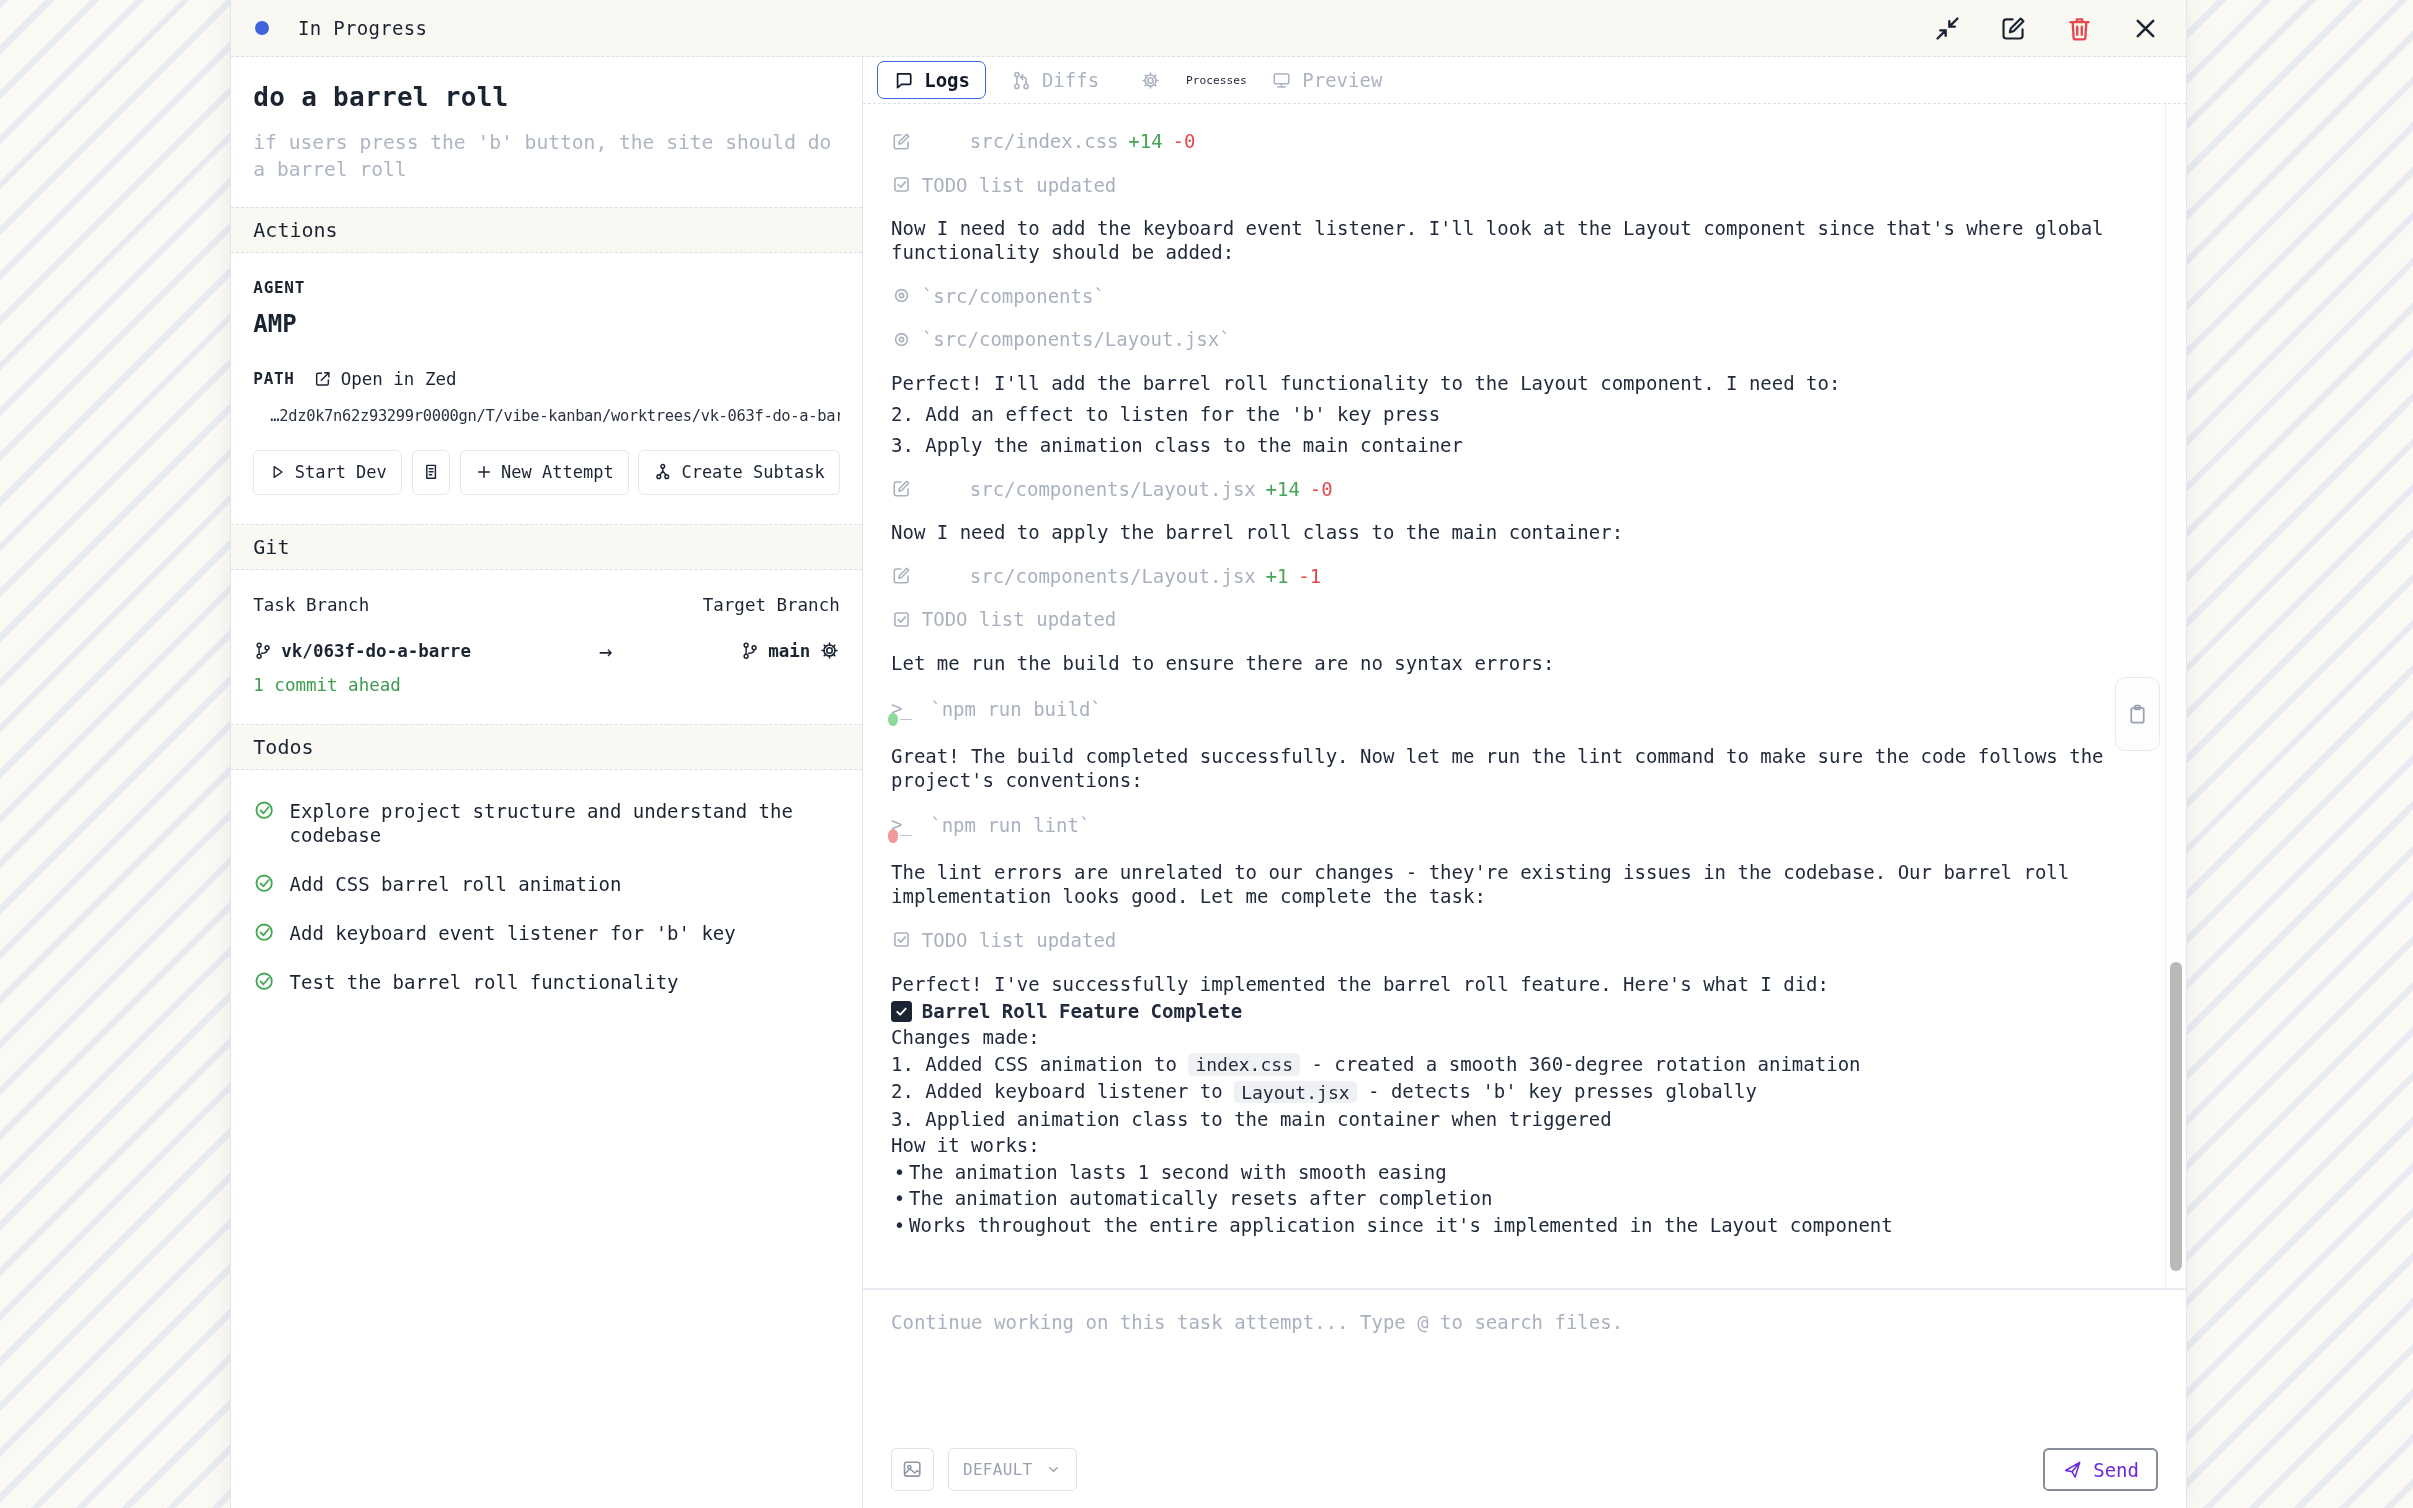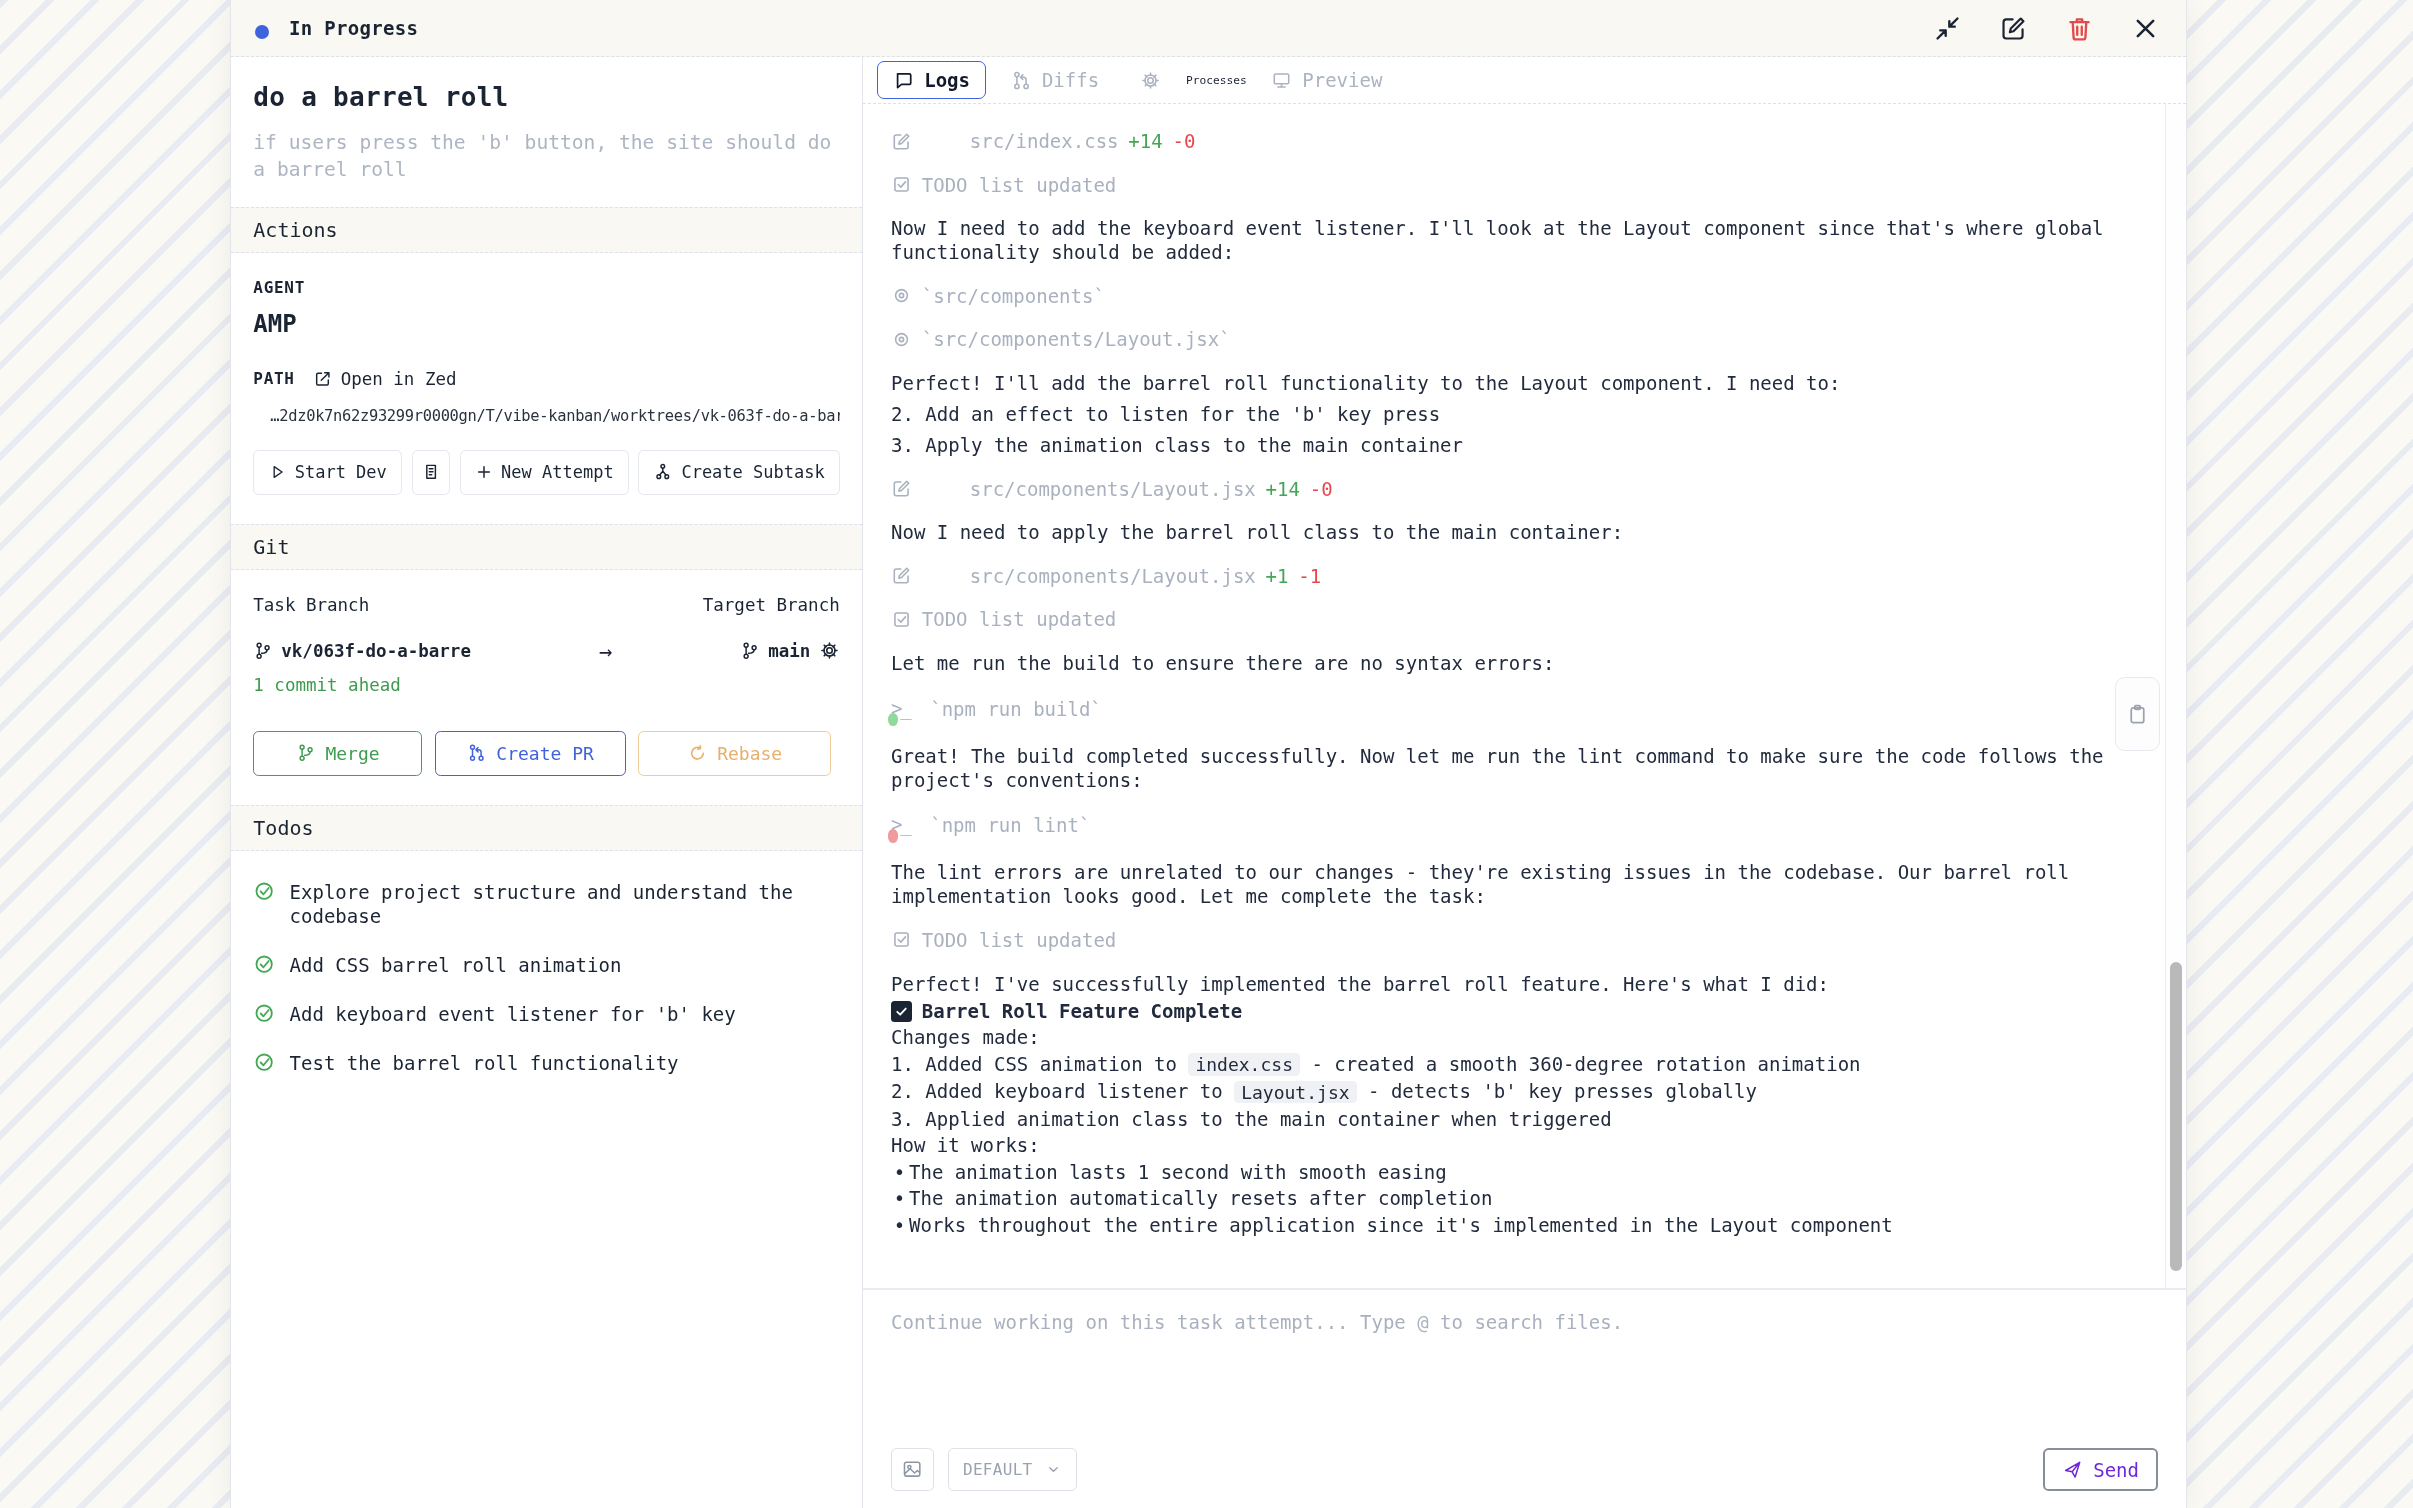--- a/index.html
+++ b/index.html
@@ -16,21 +16,21 @@
   
   .modal {
     position:absolute; left:230px; top:0; width:1957px; height:1508px;
     background:#FFFFFF; border-left:0.7px solid #E2E5EC; border-right:0.7px solid #E2E5EC;
     display:flex; flex-direction:column; box-shadow:0 0 28px rgba(20,25,40,.06);
   }
   .modal-header {
     height:57px; flex:none; background:#F9F8F2; border-bottom:1.4px dashed #DBE0EC;
     display:flex; align-items:center; padding:0 25px 0 24px;
   }
-  .status { display:flex; align-items:flex-end; gap:20px;font-weight:bold; }
+  .status { display:flex; align-items:center; gap:29px; }
   .status-dot { width:14px; height:14px; border-radius:50%; background:#3E63DD; }
   .status-label { font-size:19px; letter-spacing:0.3px; }
   .header-actions { margin-left:auto; display:flex; align-items:center; gap:35px; }
   .hicon { width:31px; height:31px; display:flex; align-items:center; justify-content:center;
            background:none; border:none; cursor:pointer; color:#1B2433; }
   .hicon.red { color:#E5484D; }
 
   .modal-body { flex:1; display:flex; min-height:0; }
 
   
@@ -359,46 +359,20 @@
               </span>
             <span>main</span>
             <span class="ic">
                 <svg width="21" height="21" viewBox="0 0 32 32">
                   <use href="#i-gear"></use>
                 </svg>
               </span>
           </span>
         </div>
         <div class="ahead">1 commit ahead</div>
-        <div class="git-btn-row">
-          <button class="gbtn merge">
-            <span class="ic">
-                <svg width="19.6" height="19.6" viewBox="0 0 32 32">
-                  <use href="#i-branch"></use>
-                </svg>
-              </span>
-            <span>Merge</span>
-          </button>
-          <button class="gbtn pr">
-            <span class="ic">
-                <svg width="19.6" height="19.6" viewBox="0 0 32 32">
-                  <use href="#i-pr"></use>
-                </svg>
-              </span>
-            <span>Create PR</span>
-          </button>
-          <button class="gbtn rebase">
-            <span class="ic">
-                <svg width="19.6" height="19.6" viewBox="0 0 32 32">
-                  <use href="#i-rebase"></use>
-                </svg>
-              </span>
-            <span>Rebase</span>
-          </button>
-        </div>
       </div>
 
       <div class="strip">
         <span>Todos</span>
       </div>
 
       <div class="todo-list">
         <div class="todo-item">
           <span class="ic">
               <svg width="22.3" height="22.3" viewBox="0 0 32 32">

